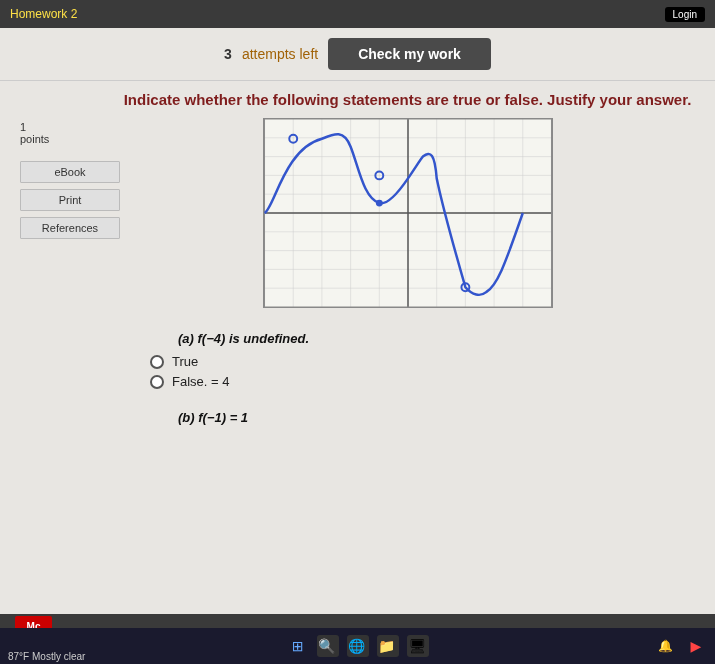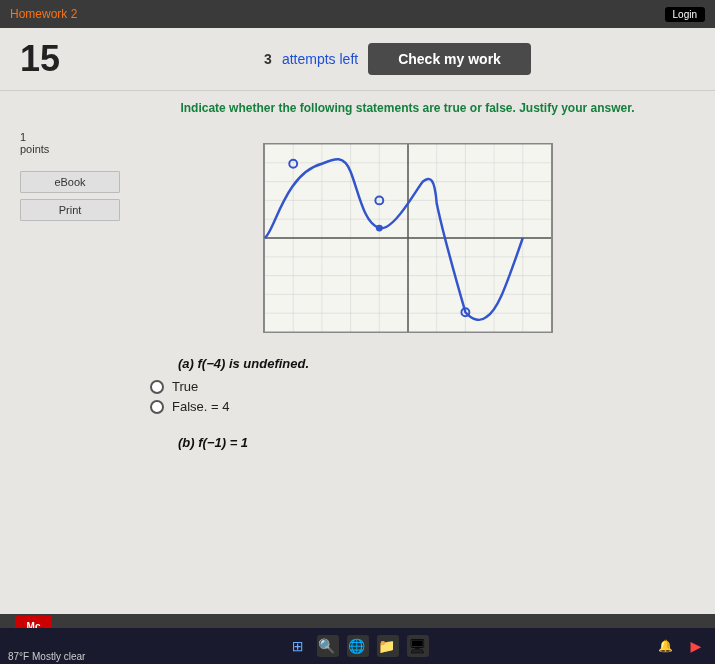--- a/index.html
+++ b/index.html
@@ -16,21 +16,21 @@
     .top-bar {
       width: 100%;
       height: 28px;
       background: #3a3a3a;
       display: flex;
       align-items: center;
       padding: 0 10px;
       justify-content: space-between;
     }
     .top-bar-title {
-      color: #f97316;
+      color: #fde047;
       font-size: 12px;
     }
     .top-bar-btn {
       background: #000000;
       color: #fff;
       border: none;
       border-radius: 3px;
       font-size: 10px;
       padding: 2px 8px;
       cursor: pointer;
@@ -64,21 +64,21 @@
     }
     .attempts-area {
       display: flex;
       align-items: center;
       flex: 1;
       justify-content: center;
       gap: 10px;
     }
     .attempts-text {
       font-size: 14px;
-      color: #1d4ed8;
+      color: #a16207;
     }
     .attempts-num {
       font-size: 14px;
       font-weight: bold;
       color: #333;
     }
     .check-btn {
       background: #4a4a4a;
       color: #fff;
       border: none;
@@ -121,24 +121,24 @@
     }
 
     
     .right-content {
       flex: 1;
       display: flex;
       flex-direction: column;
     }
 
     .instruction-text {
-      font-size: 12px;
-      font-weight: bold;
-      color: #15803d;
-      margin-bottom: 28px;
+      font-size: 15px;
+      font-weight: bold;
+      color: #7f1d1d;
+      margin-bottom: 10px;
       text-align: center;
     }
 
     
     .graph-container {
       display: flex;
       justify-content: center;
       margin-bottom: 15px;
     }
 
@@ -267,37 +267,37 @@
 <body>
 
 <div class="top-bar">
   <span class="top-bar-title">Homework 2</span>
   <button class="top-bar-btn">Login</button>
 </div>
 
 <div class="main-content">
 
   <div class="question-header">
-    <div class="question-number">15</div>
     <div class="attempts-area">
       <span class="attempts-num">3</span>
       <span class="attempts-text">attempts left</span>
       <button class="check-btn">Check my work</button>
     </div>
   </div>
 
   <div class="question-body">
 
     <div class="left-sidebar">
       <div class="points-label">
         <span>1</span><br>
         <span>points</span>
       </div>
       <button class="sidebar-btn">eBook</button>
       <button class="sidebar-btn">Print</button>
+      <button class="sidebar-btn">References</button>
     </div>
 
     <div class="right-content">
       <div class="instruction-text">Indicate whether the following statements are true or false. Justify your answer.</div>
 
       <div class="graph-container">
         <svg class="graph-canvas" width="290" height="190" viewBox="0 0 290 190">
 
           <defs>
             <pattern id="smallGrid" width="29" height="19" patternUnits="userSpaceOnUse">

